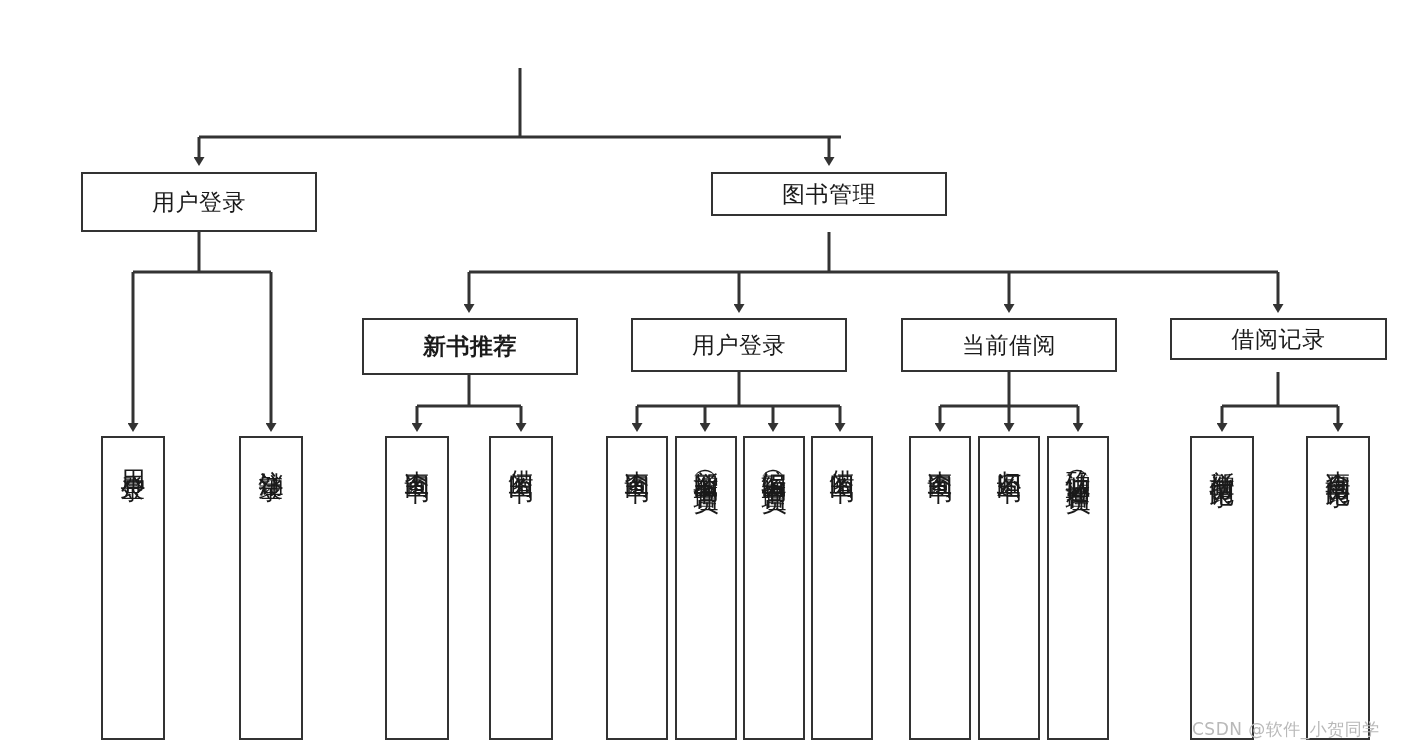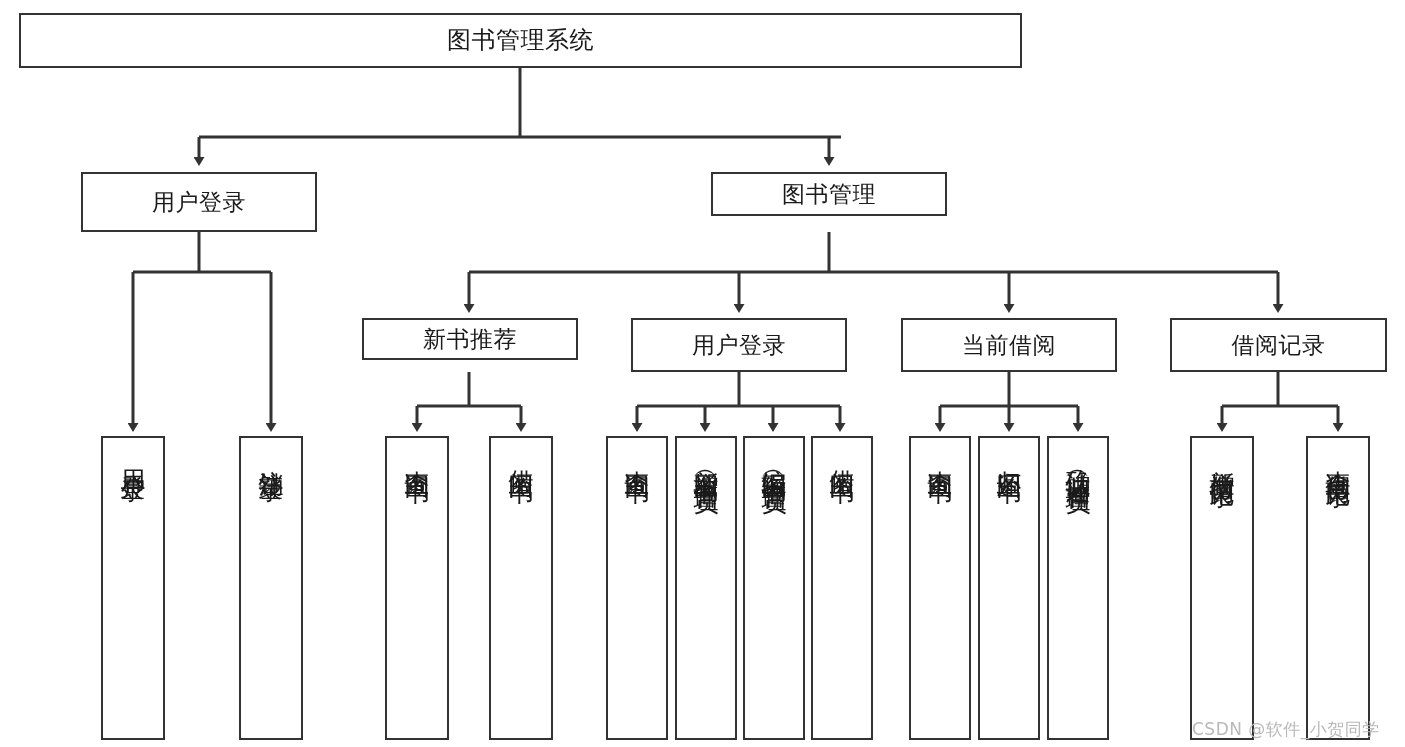--- a/index.html
+++ b/index.html
@@ -122,41 +122,38 @@
       <path d="M1009,406 L1009,424" marker-end="url(#arrow)"></path>
       <path d="M1078,406 L1078,424" marker-end="url(#arrow)"></path>
 
       <path d="M1278,372 L1278,406"></path>
       <path d="M1222,406 L1338,406"></path>
       <path d="M1222,406 L1222,424" marker-end="url(#arrow)"></path>
       <path d="M1338,406 L1338,424" marker-end="url(#arrow)"></path>
     </g>
   </svg>
 
-  <div class="node horiz root" style="left:19px; top:13px; width:1003px; height:55px;">
-    <span class="label">图书管理系统</span>
-  </div>
 
   <div class="node horiz" style="left:81px; top:172px; width:236px; height:60px;">
     <span class="label">用户登录</span>
   </div>
   <div class="node horiz" style="left:711px; top:172px; width:236px; height:44px;align-items:center;">
     <span class="label">图书管理</span>
   </div>
 
-  <div class="node horiz" style="left:362px; top:318px; width:216px; height:42px;">
+  <div class="node horiz" style="left:362px; top:318px; width:216px; height:57px;font-weight:bold;">
     <span class="label">新书推荐</span>
   </div>
   <div class="node horiz" style="left:631px; top:318px; width:216px; height:54px;">
     <span class="label">用户登录</span>
   </div>
   <div class="node horiz" style="left:901px; top:318px; width:216px; height:54px;">
     <span class="label">当前借阅</span>
   </div>
-  <div class="node horiz" style="left:1170px; top:318px; width:217px; height:54px;">
+  <div class="node horiz" style="left:1170px; top:318px; width:217px; height:42px;">
     <span class="label">借阅记录</span>
   </div>
 
   <div class="node vert" style="left:101px; top:436px; width:64px; height:304px;">
     <span class="label">用户登录</span>
   </div>
   <div class="node vert" style="left:239px; top:436px; width:64px; height:304px;">
     <span class="label">注销登录</span>
   </div>
 

